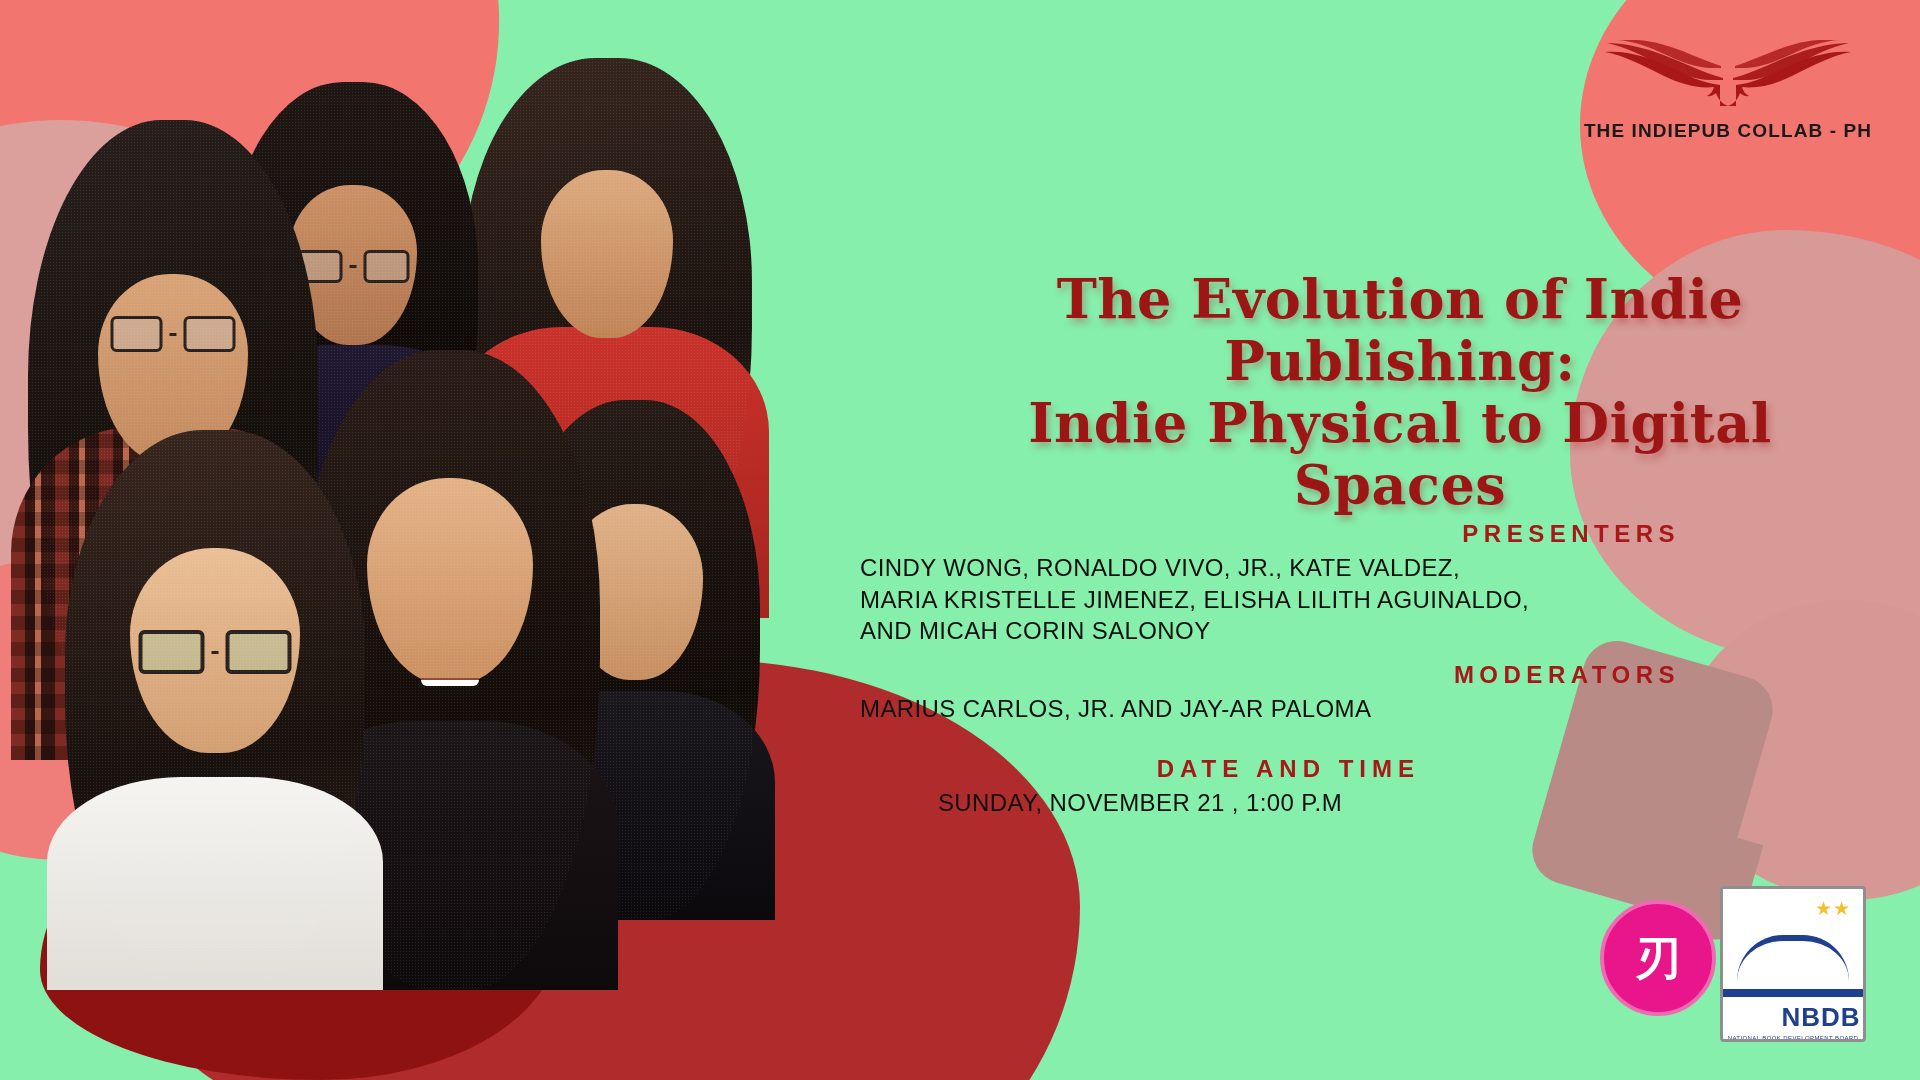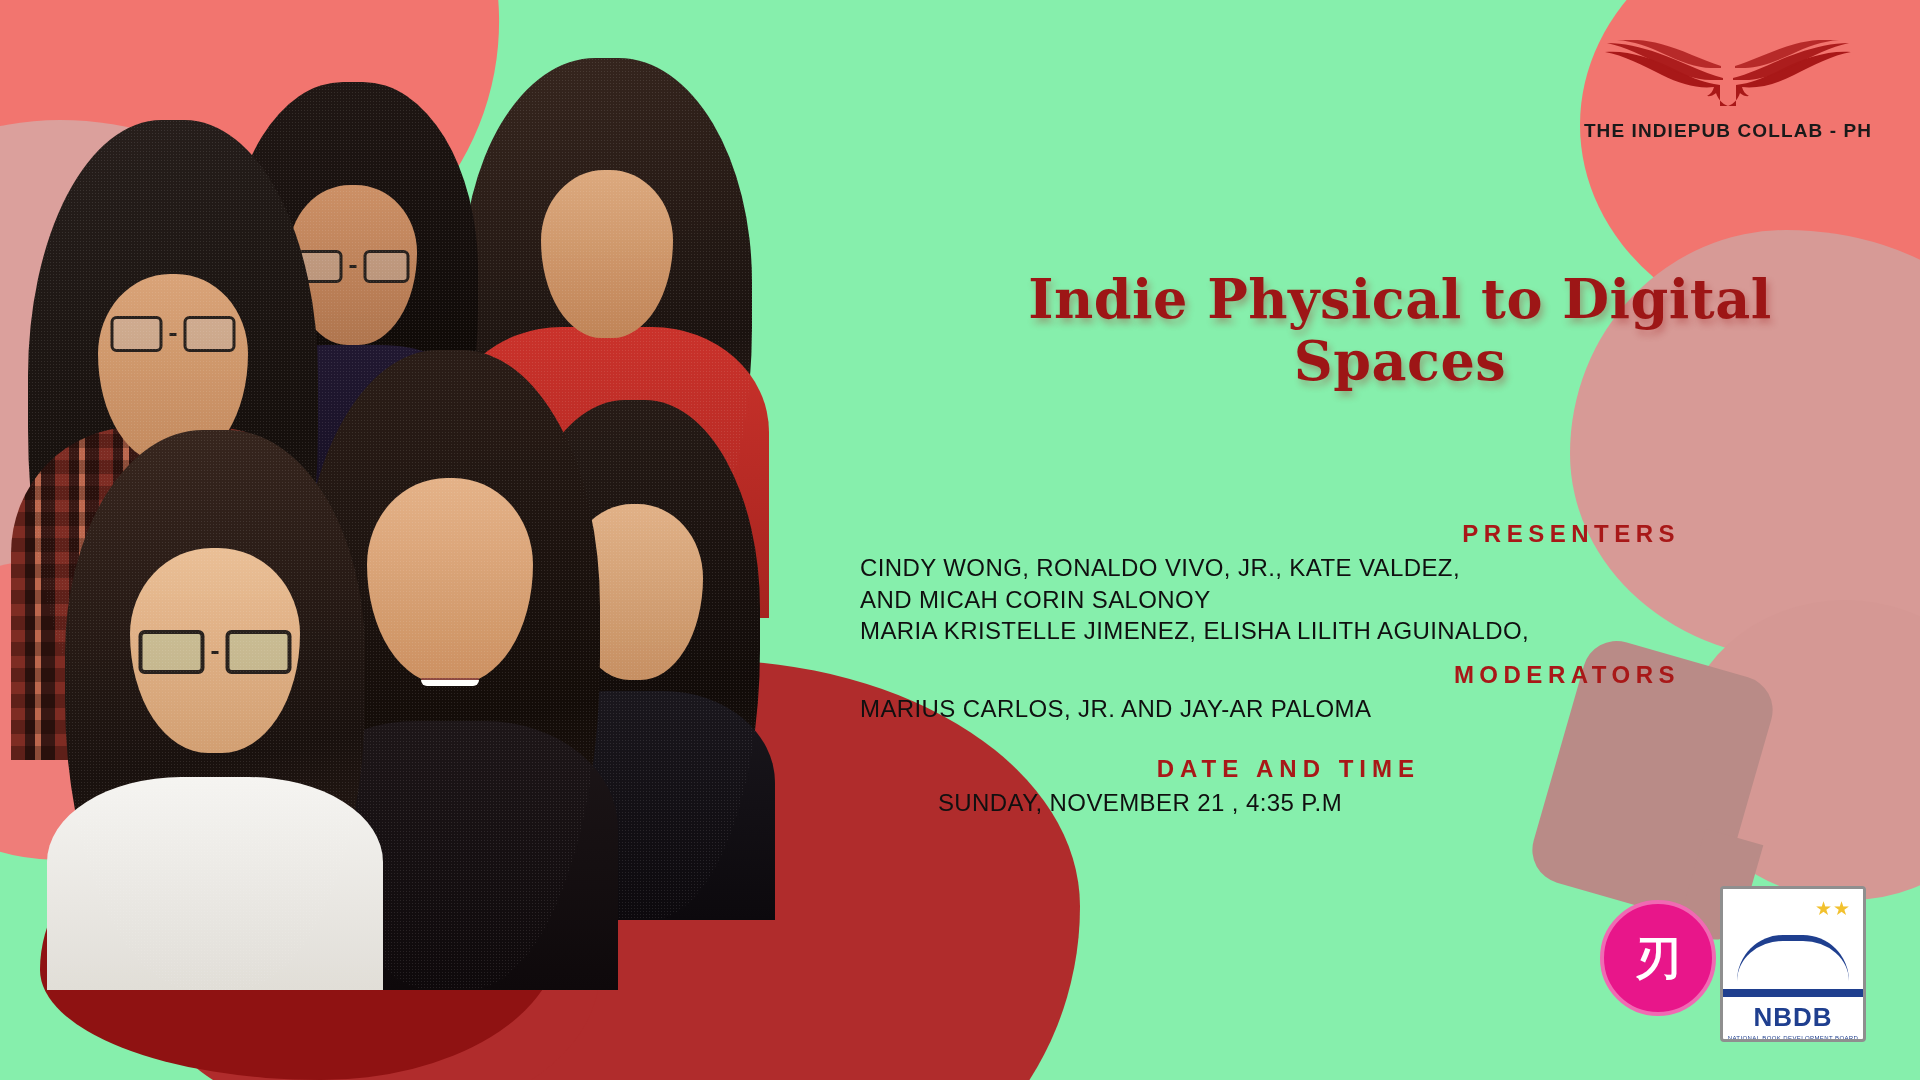--- a/index.html
+++ b/index.html
@@ -228,21 +228,21 @@
   }
   .nbdb-top{position:absolute;left:0;top:0;width:100%;height:86px;background:#fff;}
   .nbdb-stars{position:absolute;right:12px;top:10px;color:#f2c12e;font-size:19px;line-height:19px;letter-spacing:1px;}
   .nbdb-arc{
     position:absolute;left:14px;top:46px;width:112px;height:40px;
     border-top:6px solid #1f3f8f;border-radius:56px 56px 0 0;
   }
   .nbdb-band{position:absolute;left:0;bottom:42px;width:100%;height:8px;background:#1f3f8f;}
   .nbdb-text{
     position:absolute;left:0;bottom:6px;width:100%;text-align:center;
-    color:#1f3f8f;font-size:26px;font-weight:700;letter-spacing:1px;
+    color:#1f3f8f;font-size:26px;font-weight:700;letter-spacing:1px;padding-left:28px;
   }
   .nbdb-sub{
     position:absolute;left:0;bottom:-2px;width:100%;text-align:center;
     color:#1f3f8f;font-size:6px;letter-spacing:.4px;
   }
 </style>
 </head>
 <body>
 
 <div id="poster">
@@ -337,46 +337,47 @@
           <path d="M132 26c19-6 40-17 60-22 14-4 30-5 44-4-16 1-33 7-47 14-15 7-33 14-47 14h-10v-2z" opacity=".8"></path>
         </g>
       </svg>
     </span>
     <div class="brand-name">THE INDIEPUB COLLAB - PH</div>
   </div>
 
   <div class="content">
 
     <div class="title">
+      <span class="l1">The Evolution of Indie Publishing:</span>
       <span class="l2">Indie Physical to Digital Spaces</span>
     </div>
 
 
     <div class="details">
 
       <div class="blk-presenters">
         <div class="det-head">PRESENTERS</div>
         <div class="det-lines">
           <div>CINDY WONG, RONALDO VIVO, JR., KATE VALDEZ,</div>
+          <div>MARIA KRISTELLE JIMENEZ, ELISHA LILITH AGUINALDO,</div>
           <div>AND MICAH CORIN SALONOY</div>
-          <div>MARIA KRISTELLE JIMENEZ, ELISHA LILITH AGUINALDO,</div>
         </div>
       </div>
 
       <div class="blk-moderators">
         <div class="det-head">MODERATORS</div>
         <div class="det-lines">
           <div>MARIUS CARLOS, JR. AND JAY-AR PALOMA</div>
         </div>
       </div>
 
       <div class="blk-datetime">
         <div class="det-head">DATE AND TIME</div>
         <div class="det-lines">
-          <div>SUNDAY, NOVEMBER 21 , 4:35 P.M</div>
+          <div>SUNDAY, NOVEMBER 21 , 1:00 P.M</div>
         </div>
       </div>
 
     </div>
   </div>
 
   <div class="badges">
     <div class="badge-pink">
       <span>刃</span>
     </div>

